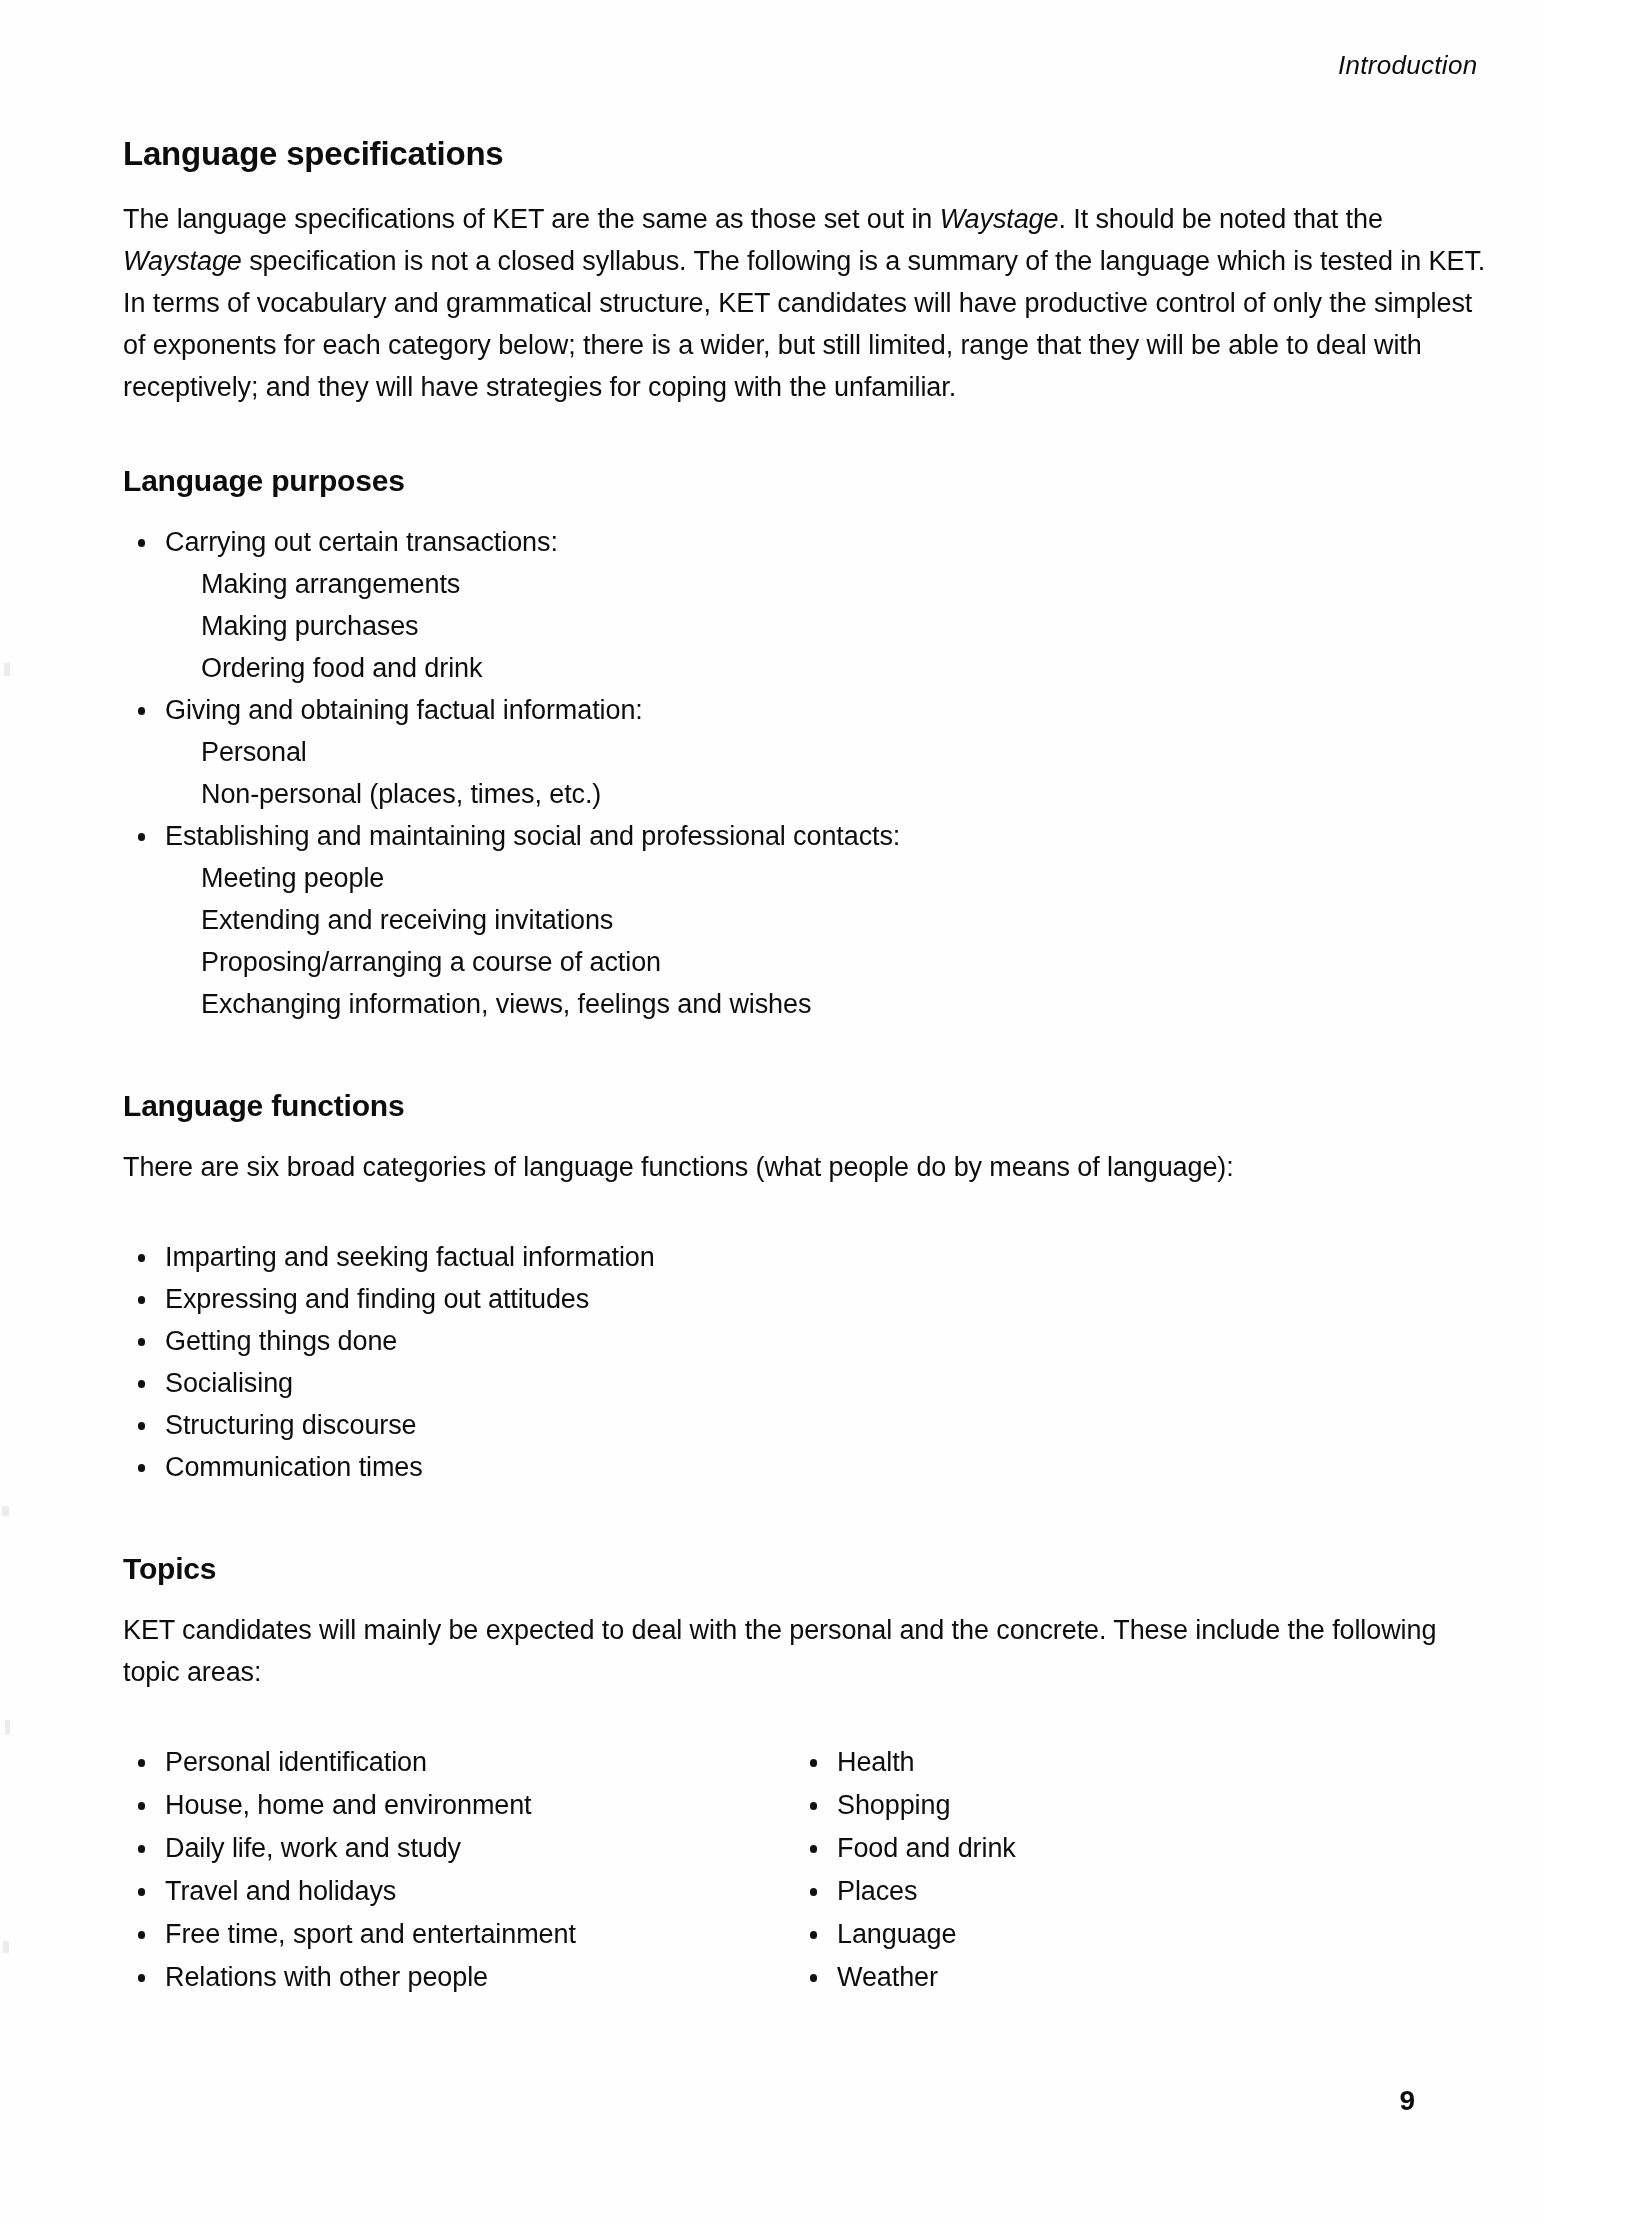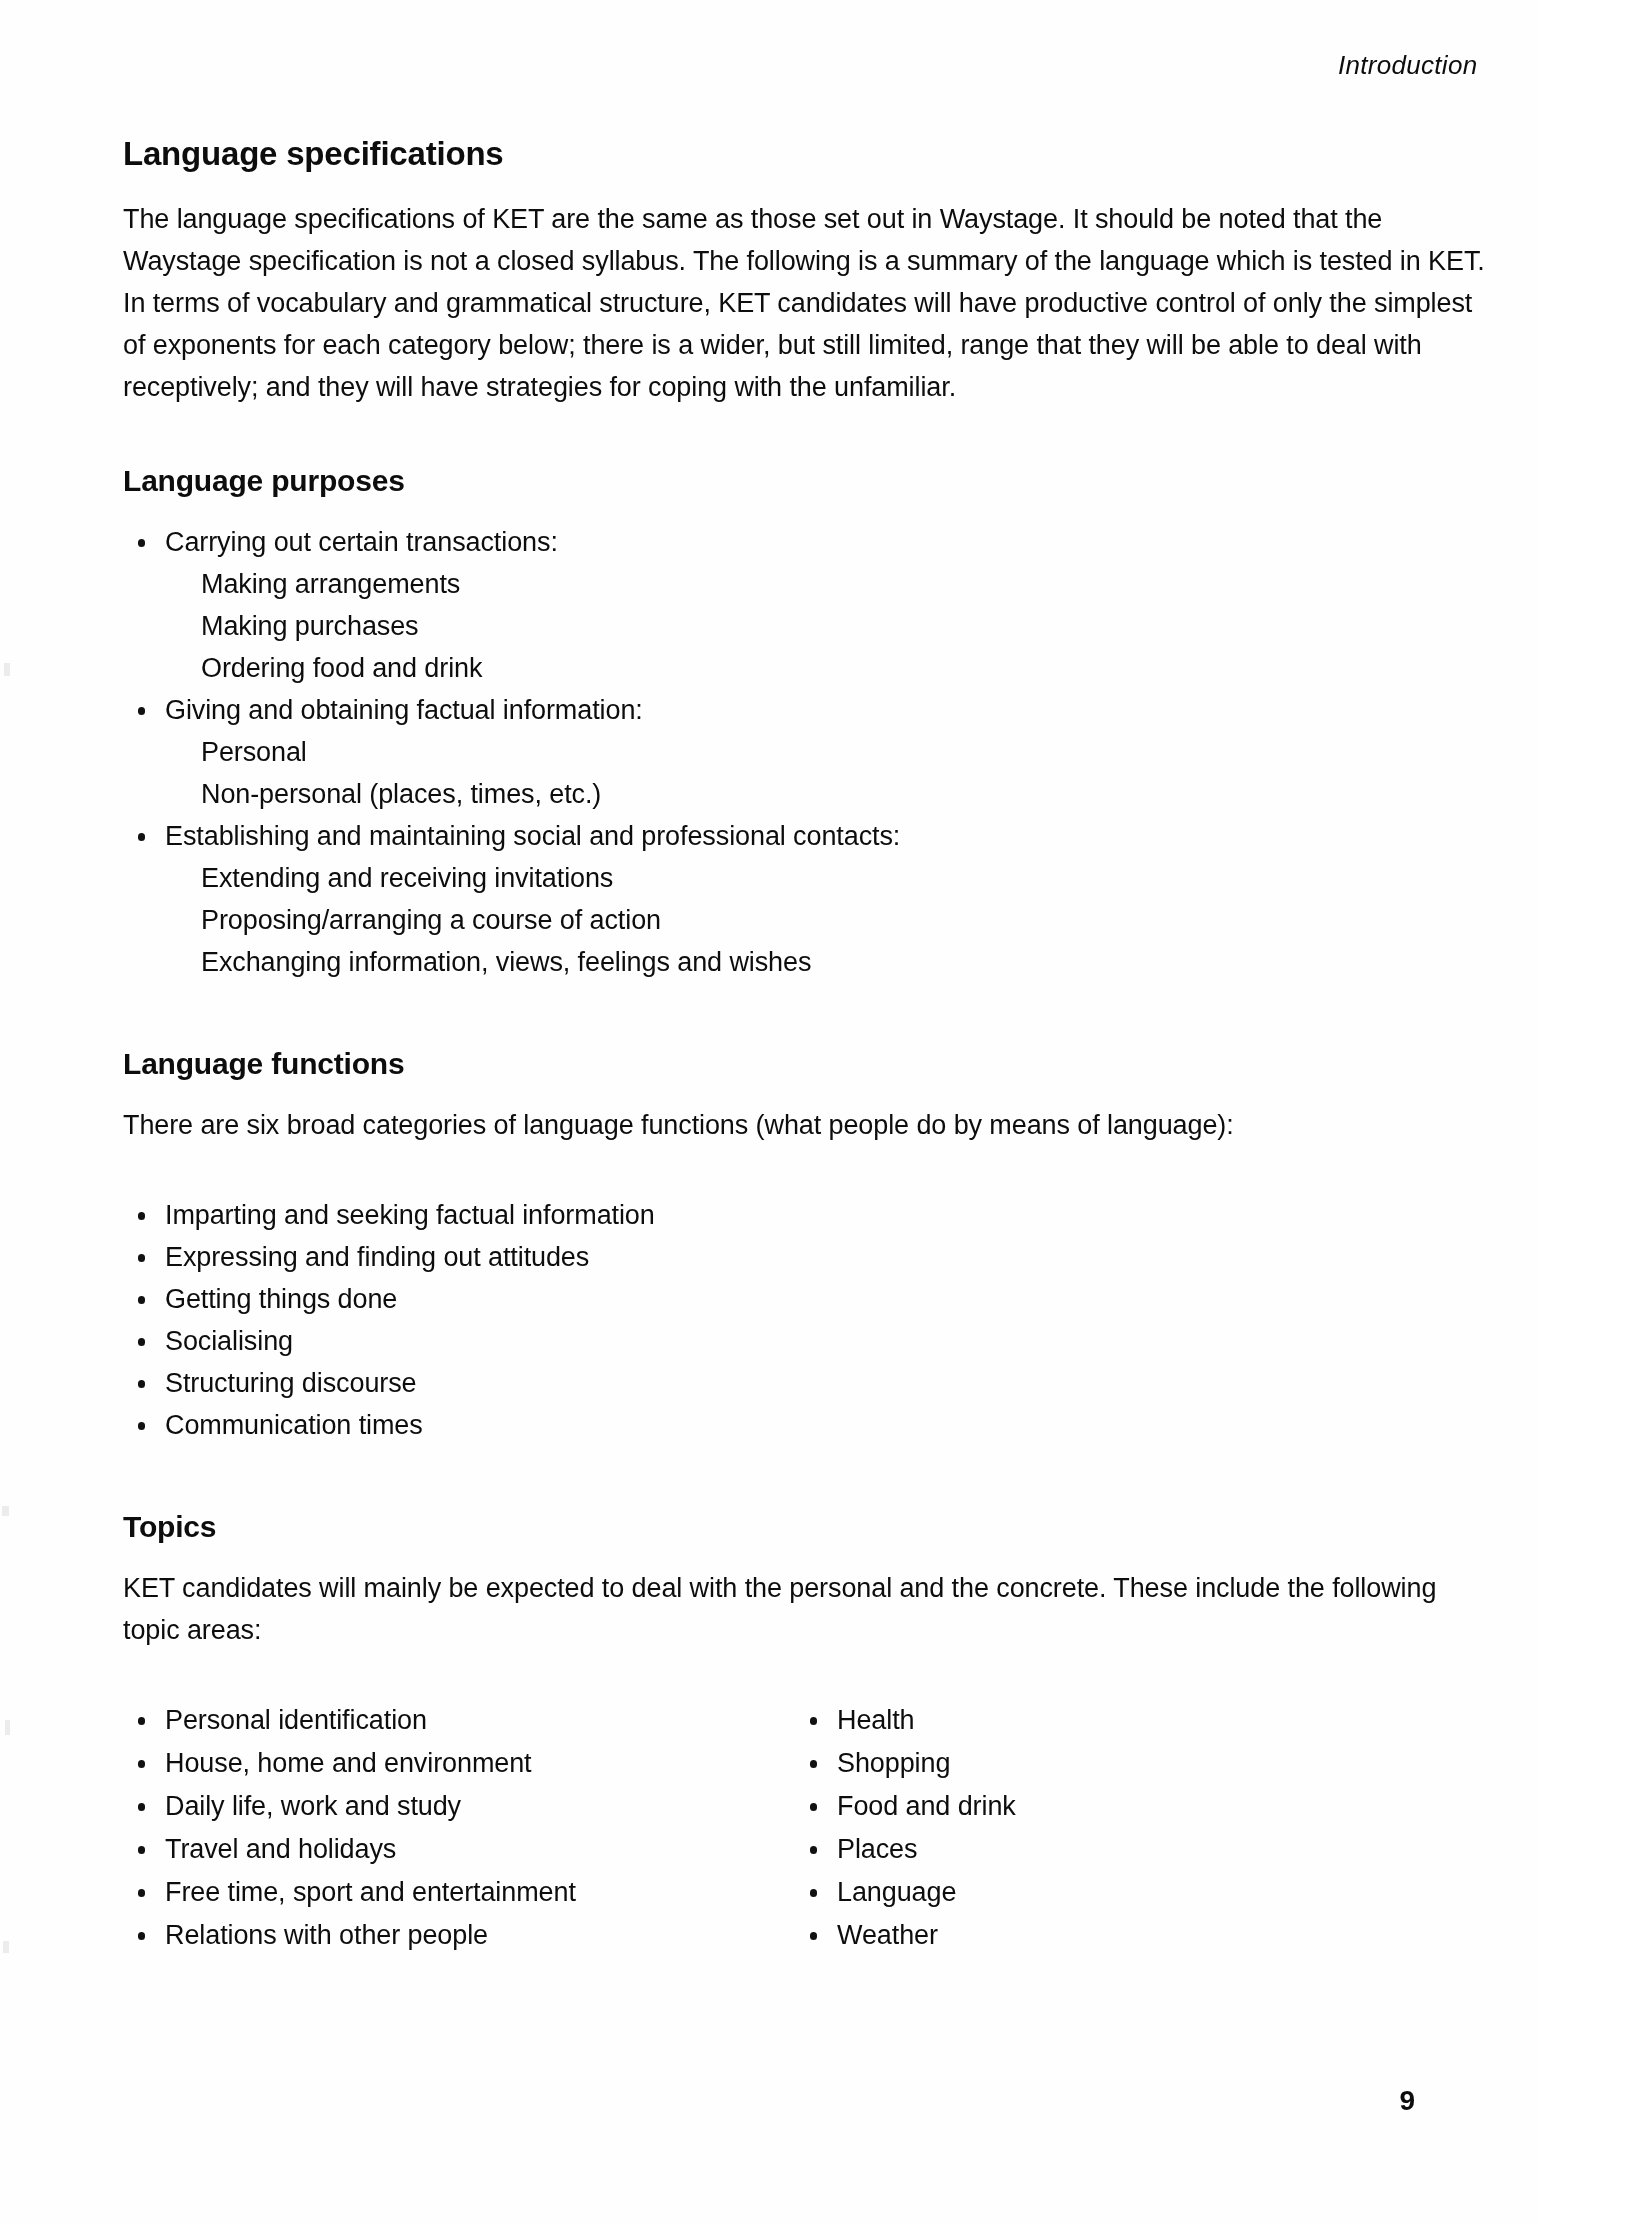--- a/index.html
+++ b/index.html
@@ -49,21 +49,21 @@
     font-weight: bold;
     margin: 0 0 23px 0;
     letter-spacing: -0.2px;
   }
   p.body-text {
     font-size: 27px;
     line-height: 42px;
     margin: 0;
     letter-spacing: -0.1px;
   }
-  .italic { }
+  .italic { font-style: italic; }
   .block-gap-lg { height: 56px; }
   .block-gap-md { height: 40px; }
 
   ul.bullets {
     list-style: none;
     margin: 8px;
     padding: 0;
   }
   ul.bullets > li {
     position: relative;
@@ -138,20 +138,21 @@
         <li><span class="bullet-dot"></span><span>Carrying out certain transactions:</span><ul class="sub-lines">
             <li>Making arrangements</li>
             <li>Making purchases</li>
             <li>Ordering food and drink</li>
           </ul></li>
         <li><span class="bullet-dot"></span><span>Giving and obtaining factual information:</span><ul class="sub-lines">
             <li>Personal</li>
             <li>Non-personal (places, times, etc.)</li>
           </ul></li>
         <li><span class="bullet-dot"></span><span>Establishing and maintaining social and professional contacts:</span><ul class="sub-lines">
+            <li>Meeting people</li>
             <li>Extending and receiving invitations</li>
             <li>Proposing/arranging a course of action</li>
             <li>Exchanging information, views, feelings and wishes</li>
           </ul></li>
       </ul>
 
     <div class="block-gap-lg"></div>
 
     <h2 class="sub-title">Language functions</h2>
 

